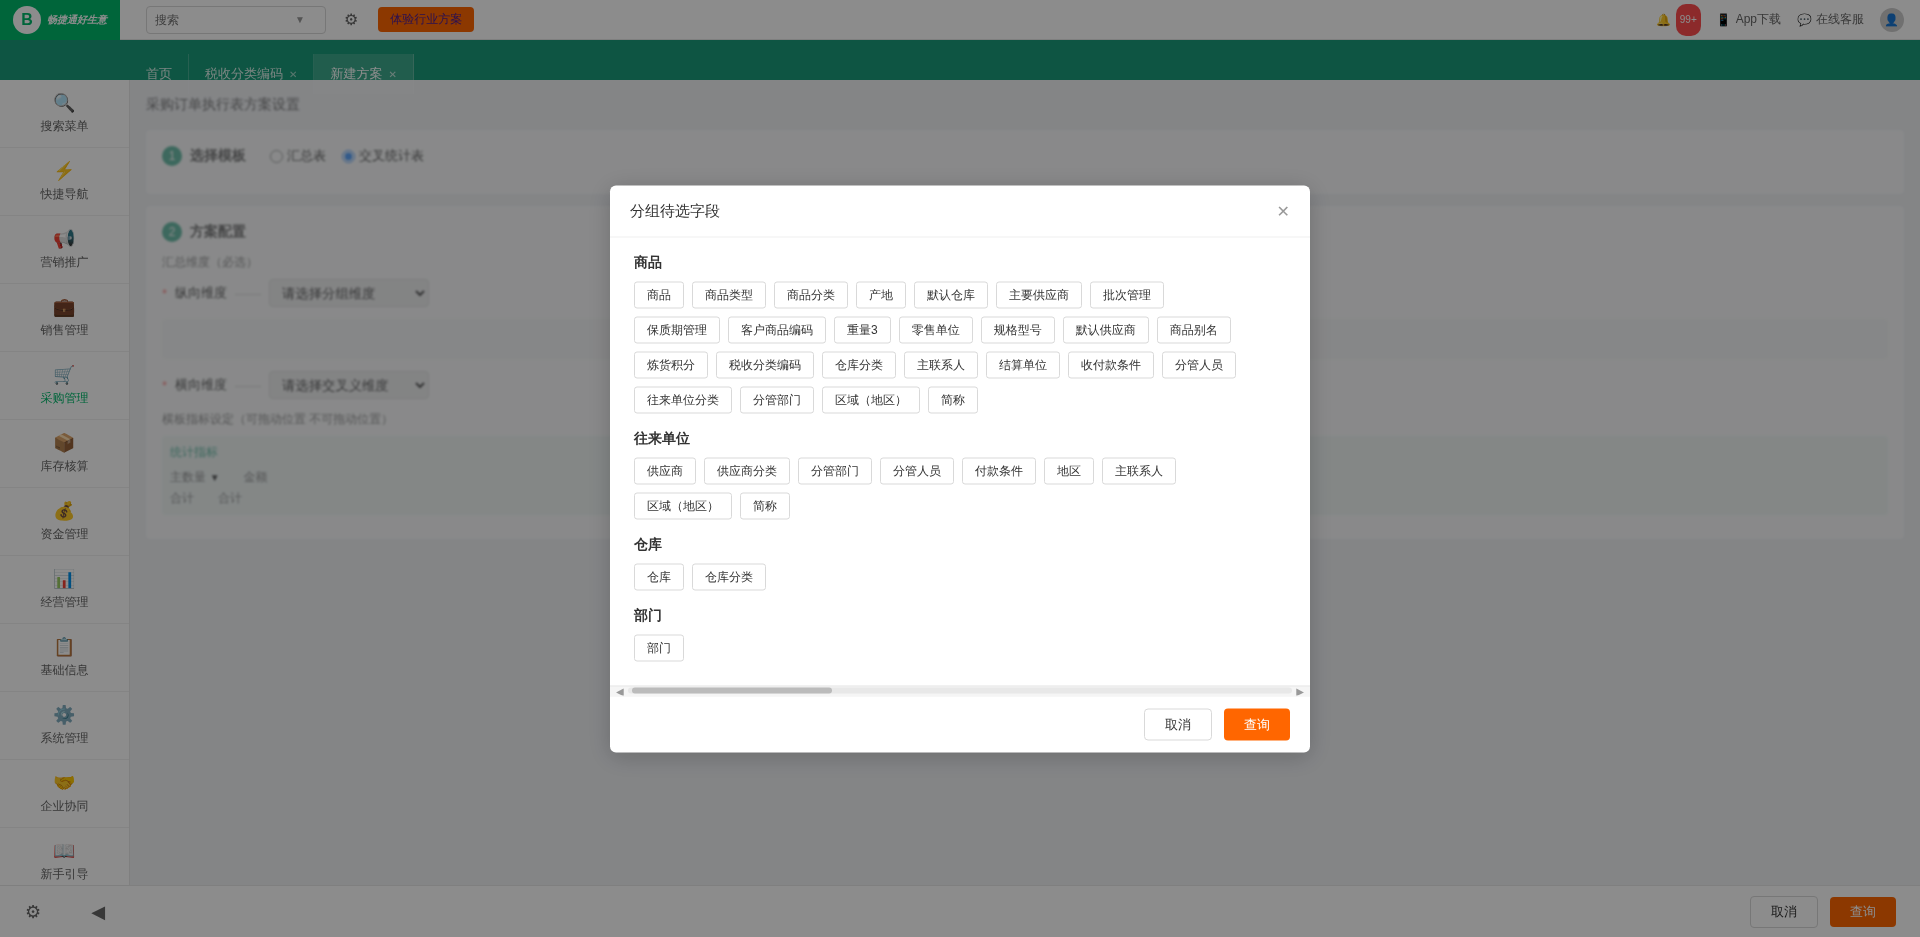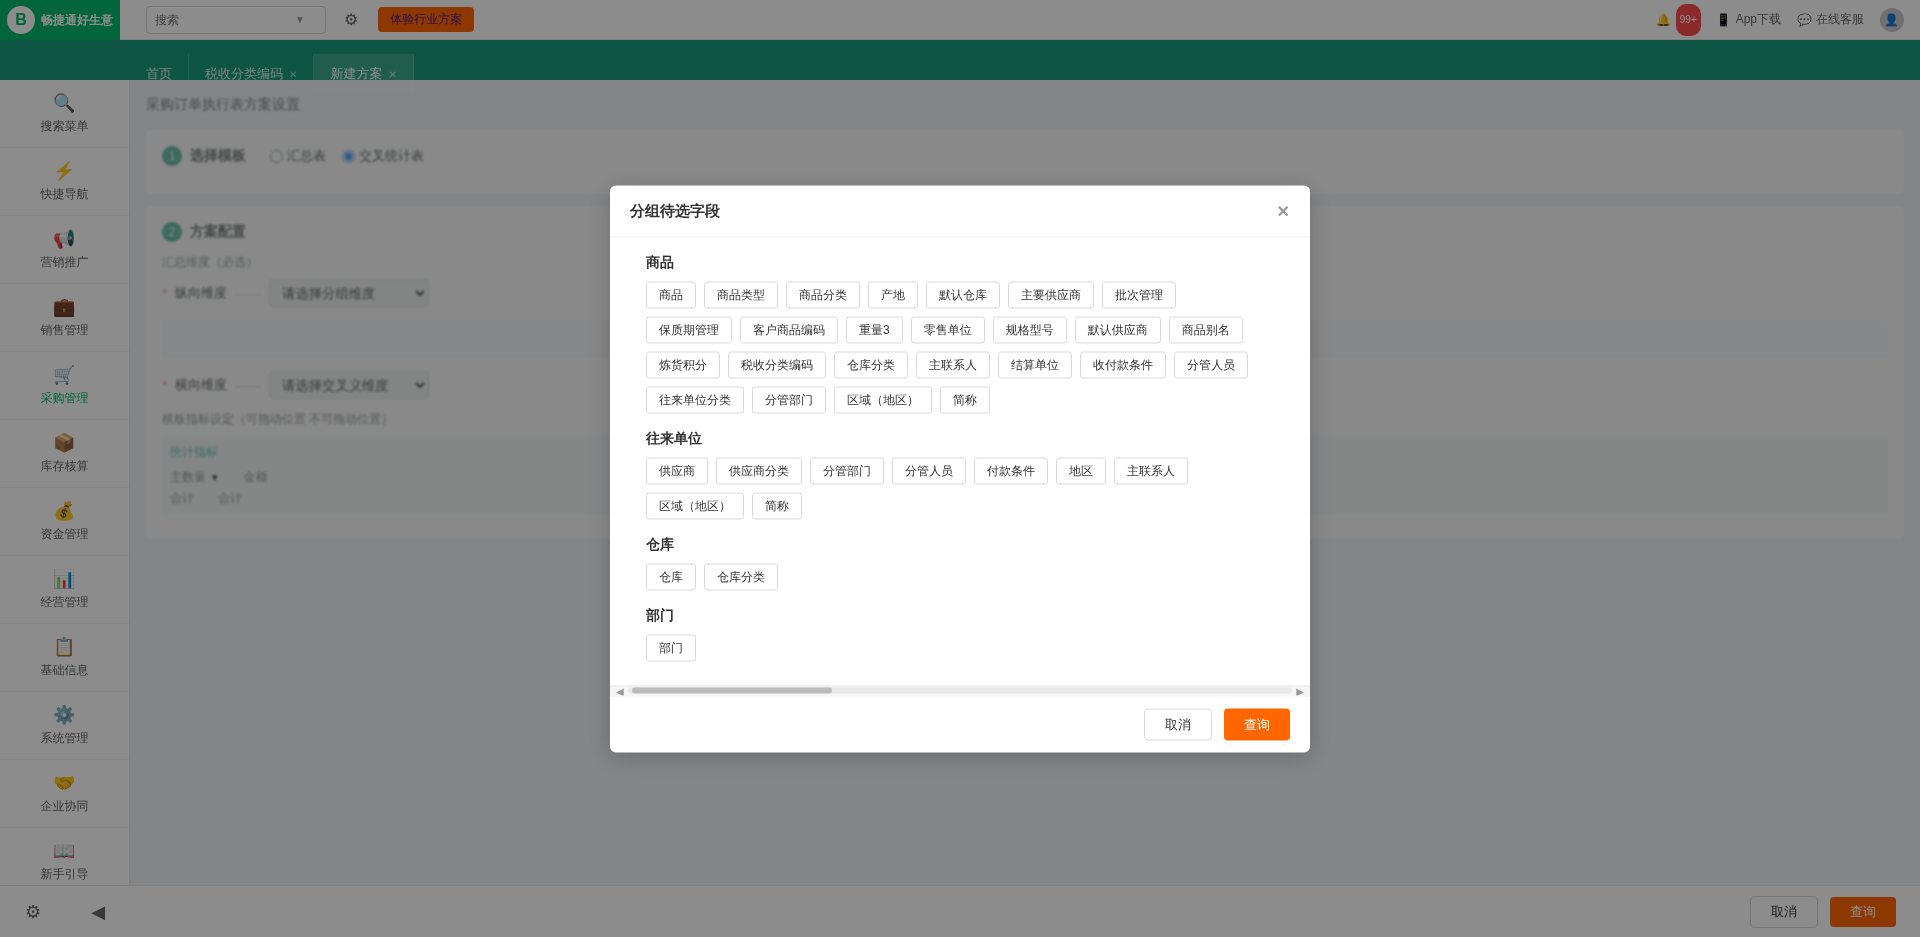--- a/index.html
+++ b/index.html
@@ -251,33 +251,33 @@
       z-index: 200;
       box-shadow: 0 4px 24px rgba(0,0,0,0.2);
     }
     .modal-header {
       display: flex;
       align-items: center;
       justify-content: space-between;
       padding: 16px 20px;
       border-bottom: 1px solid #f0f0f0;
       font-size: 15px;
-      font-weight: bold;
+      font-weight: normal;
       color: #333;
       flex-shrink: 0;
     }
     .modal-close {
       cursor: pointer;
       color: #999;
       font-size: 16px;
     }
     .modal-body {
       flex: 1;
       overflow-y: auto;
-      padding: 16px 36px;
+      padding: 16px 24px;
     }
     .modal-footer {
       display: flex;
       justify-content: flex-end;
       gap: 12px;
       padding: 12px 20px;
       border-top: 1px solid #f0f0f0;
       flex-shrink: 0;
     }
 
@@ -397,21 +397,21 @@
     }
   </style>
 </head>
 <body>
 
 <div class="top-bar">
   <div class="top-bar-logo">
     <div class="logo-icon">
       <span>B</span>
     </div>
-    <span style="font-size:12px;">畅捷通好生意</span>
+    <span style="font-size:10px;font-style:italic;">畅捷通好生意</span>
   </div>
   <div class="top-bar-content">
     <div class="top-search">
       <input type="text" style="font-size: 12px;" placeholder="搜索">
       <span style="color:#999;font-size:10px;">▼</span>
     </div>
     <span style="margin-left:10px;color:#666;font-size:16px;">⚙</span>
     <button class="experience-btn">体验行业方案</button>
     <div class="top-bar-actions">
       <div class="top-bar-icon-btn">

